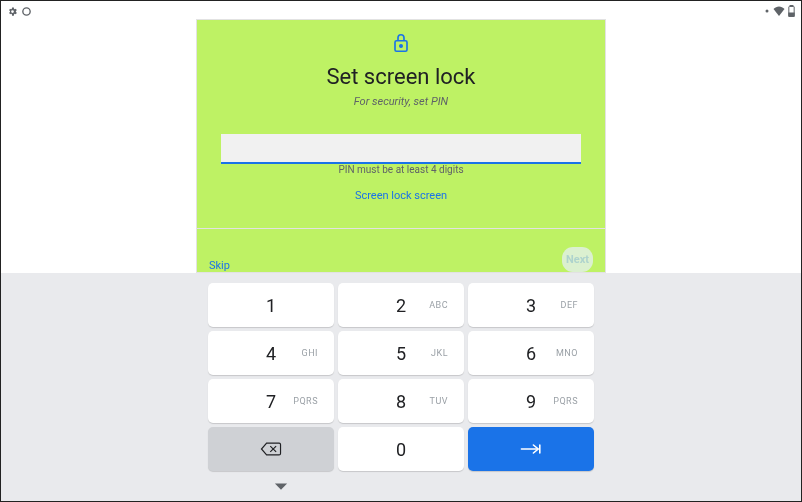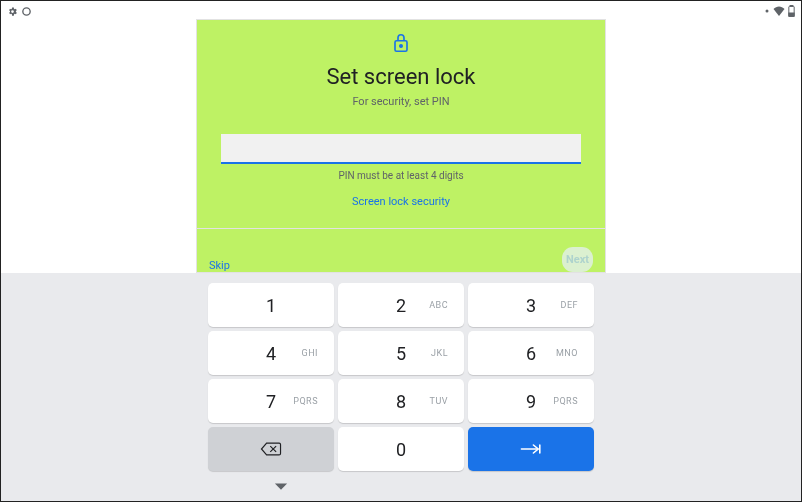--- a/index.html
+++ b/index.html
@@ -10,23 +10,23 @@
   
   .status { position: absolute; top: 0; left: 0; right: 0; height: 20px; display: flex; justify-content: space-between; align-items: center; padding: 0 6px; }
   .status .left, .status .right { display: flex; align-items: center; gap: 3px; }
   .status svg { display: block; }
 
   
   .card { position: absolute; top: 18px; left: 195px; width: 410px; height: 254px; border: 1px solid #e2e2e2; background: #bef264; display: flex; flex-direction: column; }
   .card-top { flex: 1; display: flex; flex-direction: column; align-items: center; padding-top: 12px; }
   .lock-icon { color: #1a73e8; margin-bottom: 6px; }
   .title { font-size: 22px; font-weight: 400; color: #202124; margin-bottom: 6px; }
-  .subtitle { font-size: 11px; color: #5f6368; margin-bottom: 26px; }
+  .subtitle { font-size: 11px; color: #5f6368; margin-bottom: 26px; font-style: italic; }
   .pin-field { width: 360px; height: 30px; background: #f1f1f1; border: none; border-bottom: 2px solid #1a73e8; outline: none; text-align: center; font-size: 14px; }
-  .hint { font-size: 10px; color: #5f6368; margin-top: 6px; }
+  .hint { font-size: 10px; color: #5f6368; }
   .options-link { font-size: 11px; color: #1a73e8; margin-top: 14px; cursor: pointer; }
 
   .card-bottom { height: 44px; border-top: 1px solid #e2e2e2; display: flex; justify-content: space-between; align-items: flex-end; padding: 0 12px; }
   .skip { font-size: 11px; color: #1a73e8; cursor: pointer; }
   .next { font-size: 11px; color: #a8c7fa; background: #e8f0fe; padding: 6px 4px; border-radius: 11px; cursor: default; opacity: 0.7; font-weight: bold; }
 
   
   .kbd-bg { position: absolute; left: 0; right: 0; top: 272px; bottom: 0; background: #e9eaed; }
   .kbd { position: absolute; top: 282px; left: 207px; width: 386px; }
   .kbd-row { display: flex; gap: 4px; margin-bottom: 4px; }
@@ -85,21 +85,21 @@
         <svg width="18" height="22" viewBox="0 0 24 28" fill="none" stroke="#1a73e8" stroke-width="2.2">
             <rect x="4" y="11" width="16" height="14" rx="2"></rect>
             <path d="M8 11V7a4 4 0 018 0v4"></path>
             <circle cx="12" cy="18" r="1.6" fill="#1a73e8"></circle>
           </svg>
       </span>
       <div class="title">Set screen lock</div>
       <div class="subtitle">For security, set PIN</div>
       <input class="pin-field" type="password" value="" style="">
       <div class="hint">PIN must be at least 4 digits</div>
-      <div class="options-link">Screen lock security</div>
+      <div class="options-link">Screen lock screen</div>
     </div>
     <div class="card-bottom">
       <div class="skip">Skip</div>
       <div class="next">Next</div>
     </div>
   </div>
 
   <div class="kbd-bg"></div>
 
   <div class="kbd">

